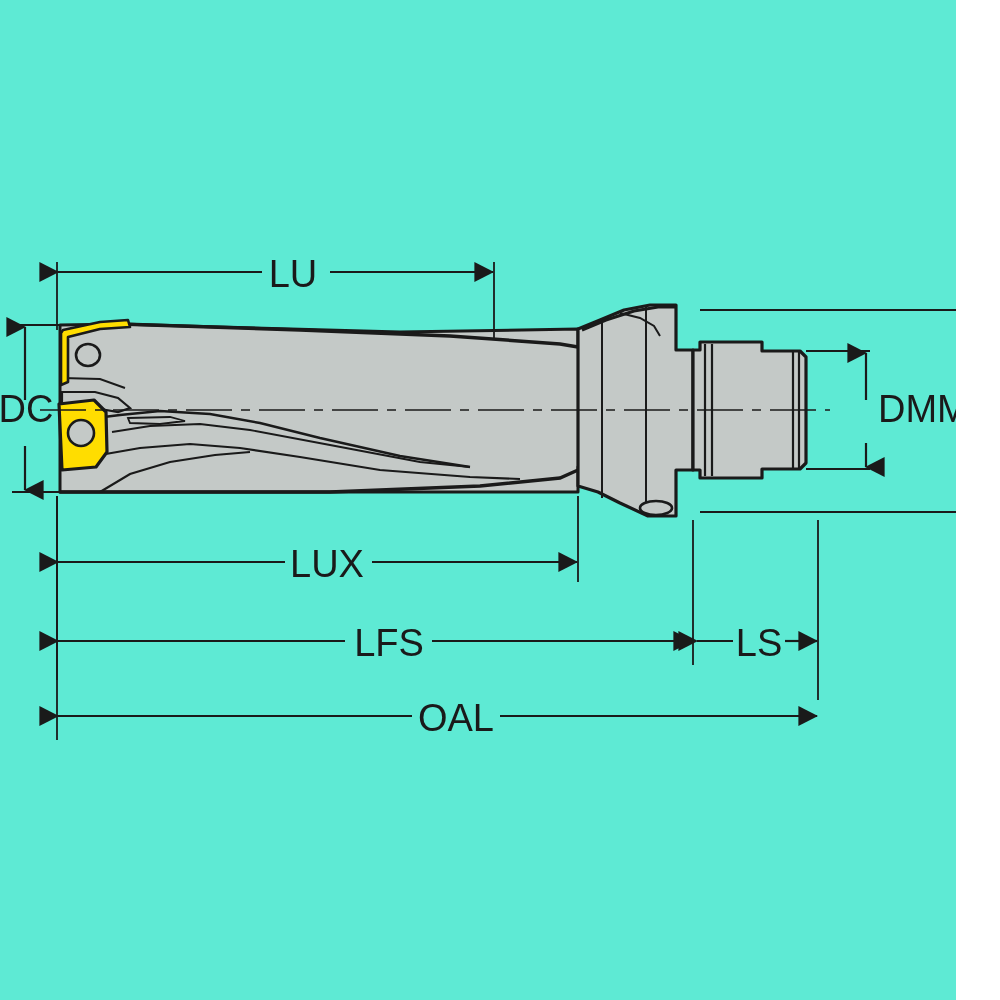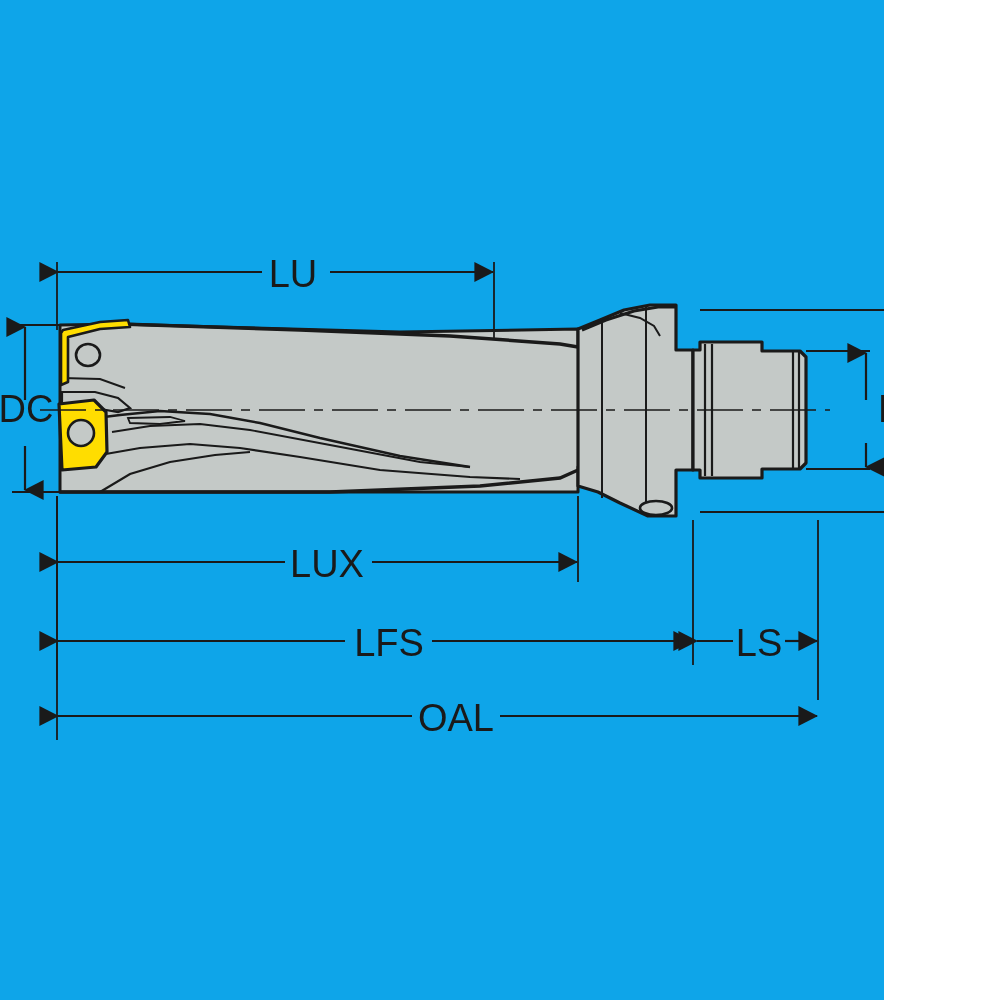--- a/index.html
+++ b/index.html
@@ -5,23 +5,23 @@
   html, body {
     margin: 0;
     padding: 0;
     background: #ffffff;
   }
   body {
     font-family: "Liberation Sans", sans-serif;
   }
   #canvas {
     position: relative;
-    width: 884px;
+    width: 956px;
     height: 1000px;
-    background: #0ea5e9;
+    background: #5eead4;
     overflow: hidden;
   }
   #drawing {
     position: absolute;
     left: 0;
     top: 0;
     width: 1000px;
     height: 1000px;
   }
   .dim-label {

